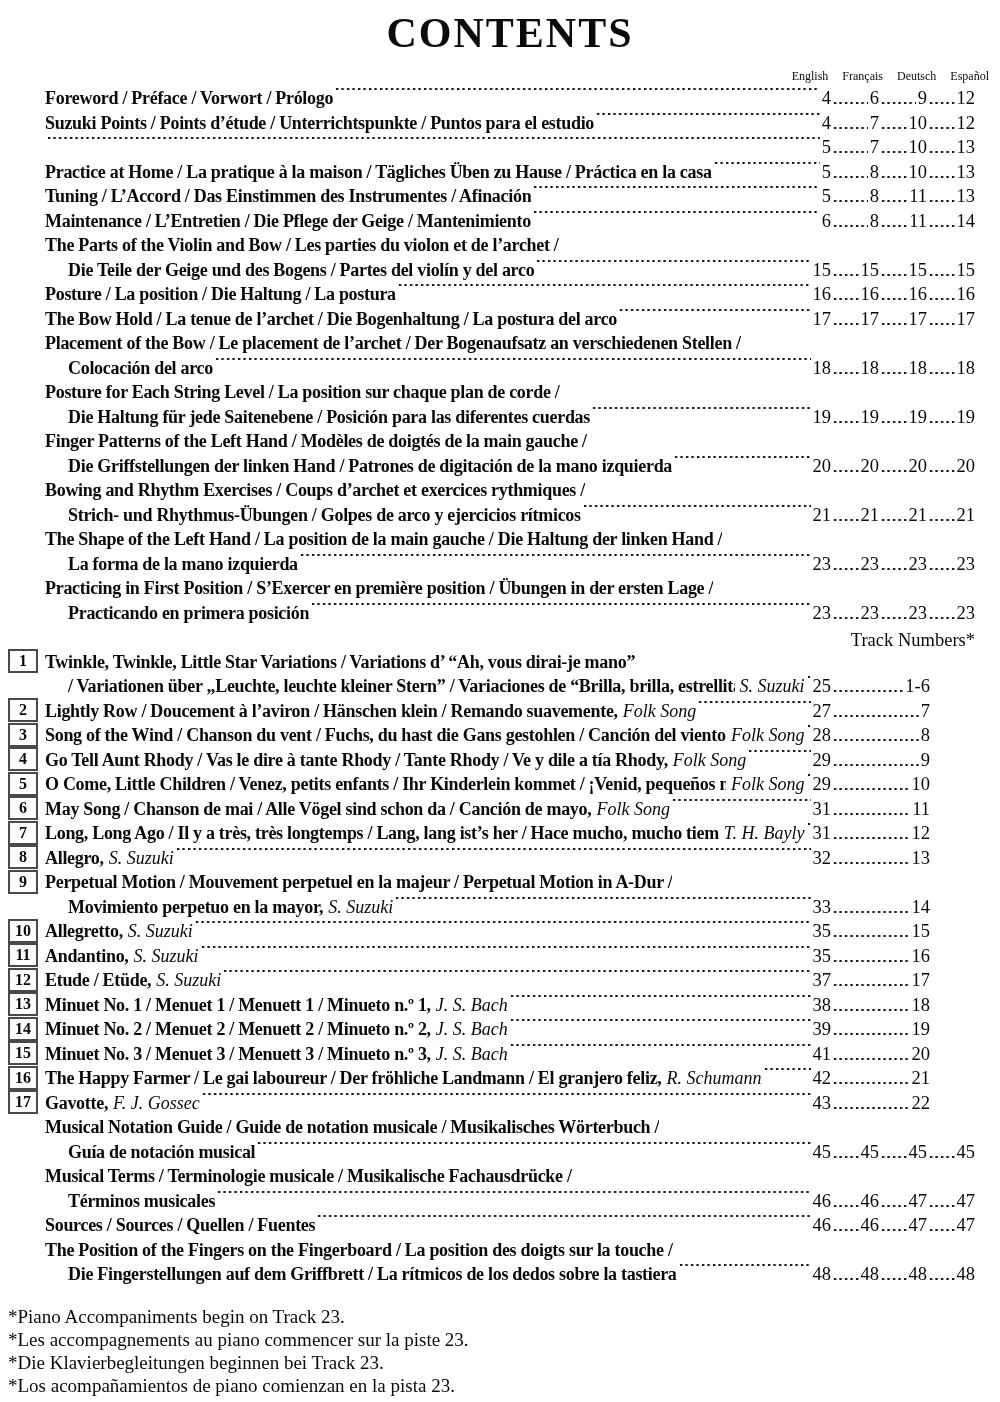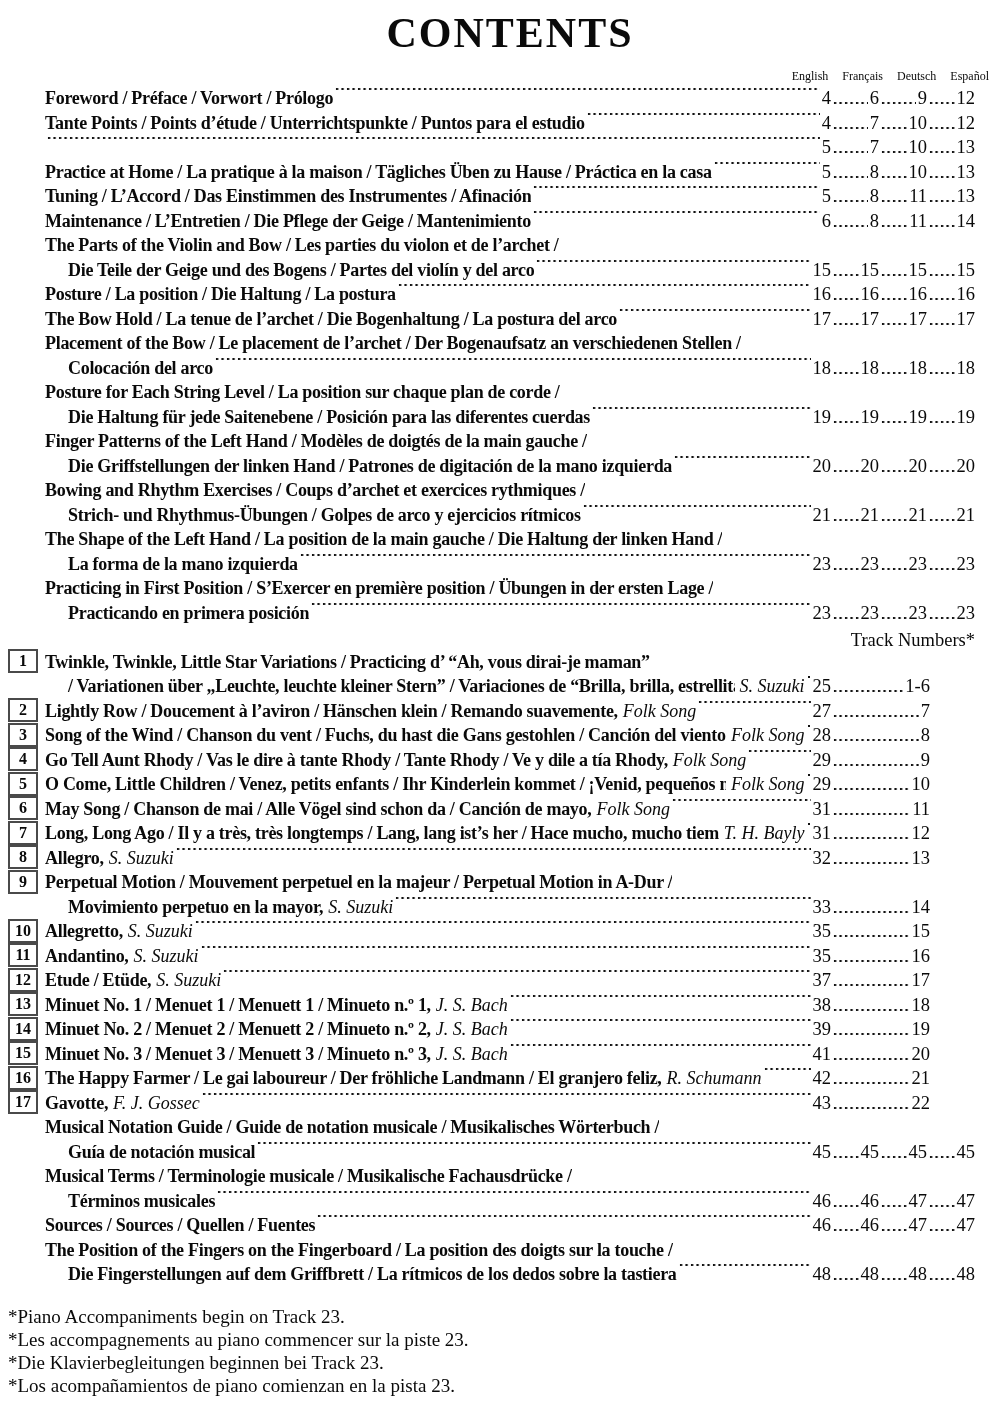--- a/index.html
+++ b/index.html
@@ -116,21 +116,21 @@
           <span class="pc">
             <span class="dots"></span>
             <span class="num">9</span>
           </span>
           <span class="pc">
             <span class="dots"></span>
             <span class="num">12</span>
           </span>
         </div>
         <div class="row">
-          <span class="t">Tante Points / Points d’étude / Unterrichtspunkte / Puntos para el estudio</span>
+          <span class="t">Suzuki Points / Points d’étude / Unterrichtspunkte / Puntos para el estudio</span>
           <span class="dots"></span>
           <span class="num">4</span>
           <span class="pc">
             <span class="dots"></span>
             <span class="num">7</span>
           </span>
           <span class="pc">
             <span class="dots"></span>
             <span class="num">10</span>
           </span>
@@ -378,21 +378,21 @@
           <span class="pc">
             <span class="dots"></span>
             <span class="num">23</span>
           </span>
         </div>
       </div>
     <div class="track-label">Track Numbers*</div>
     <div id="tracks">
         <div class="row track">
           <span class="box">1</span>
-          <span class="t">Twinkle, Twinkle, Little Star Variations / Practicing d’ “Ah, vous dirai-je maman”</span>
+          <span class="t">Twinkle, Twinkle, Little Star Variations / Variations d’ “Ah, vous dirai-je mano”</span>
         </div>
         <div class="row">
           <span class="t indent">/ Variationen über „Leuchte, leuchte kleiner Stern” / Variaciones de “Brilla, brilla, estrellita”,</span>
           <span class="comp">S. Suzuki</span>
           <span class="dots"></span>
           <span class="num">25</span>
           <span class="tc">
             <span class="dots"></span>
             <span class="num">1-6</span>
           </span>

